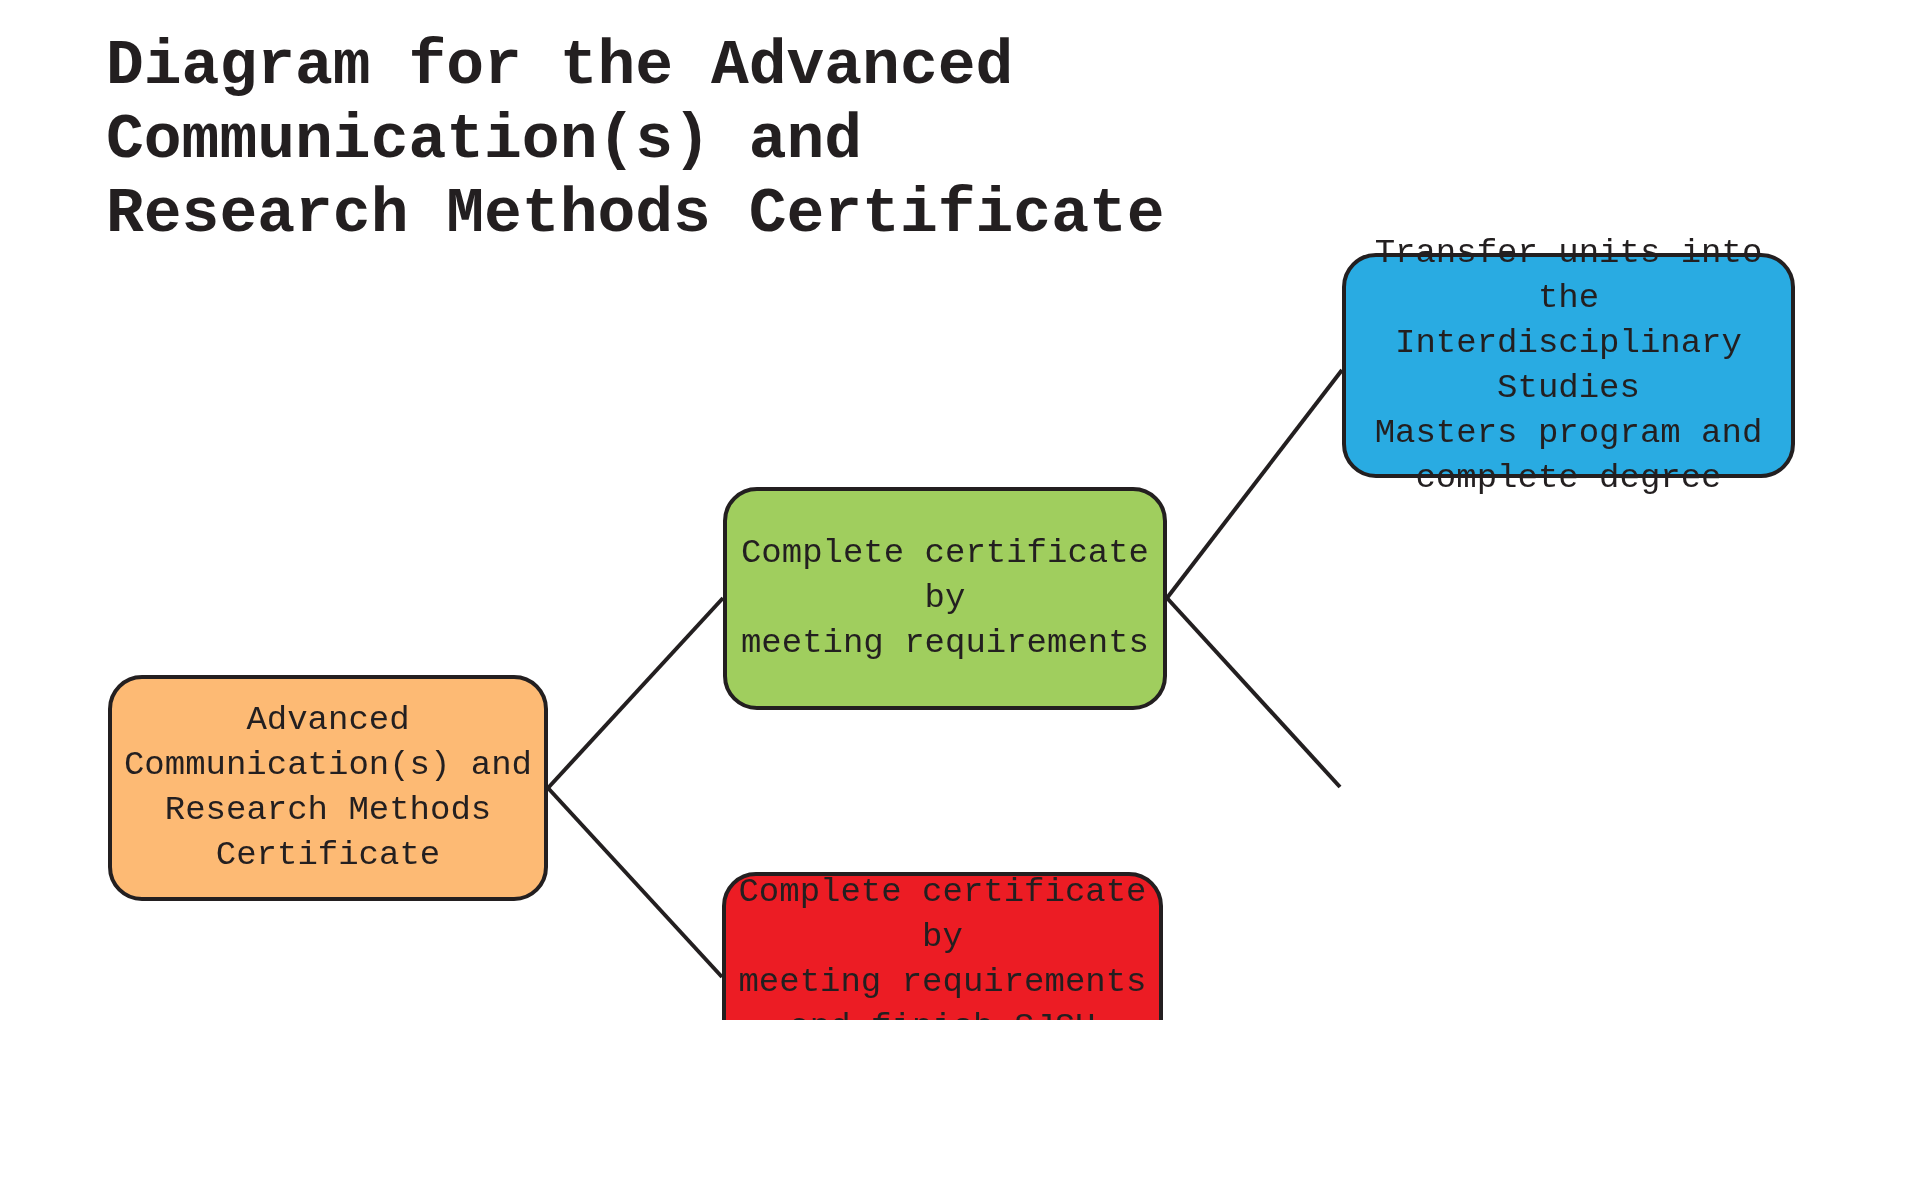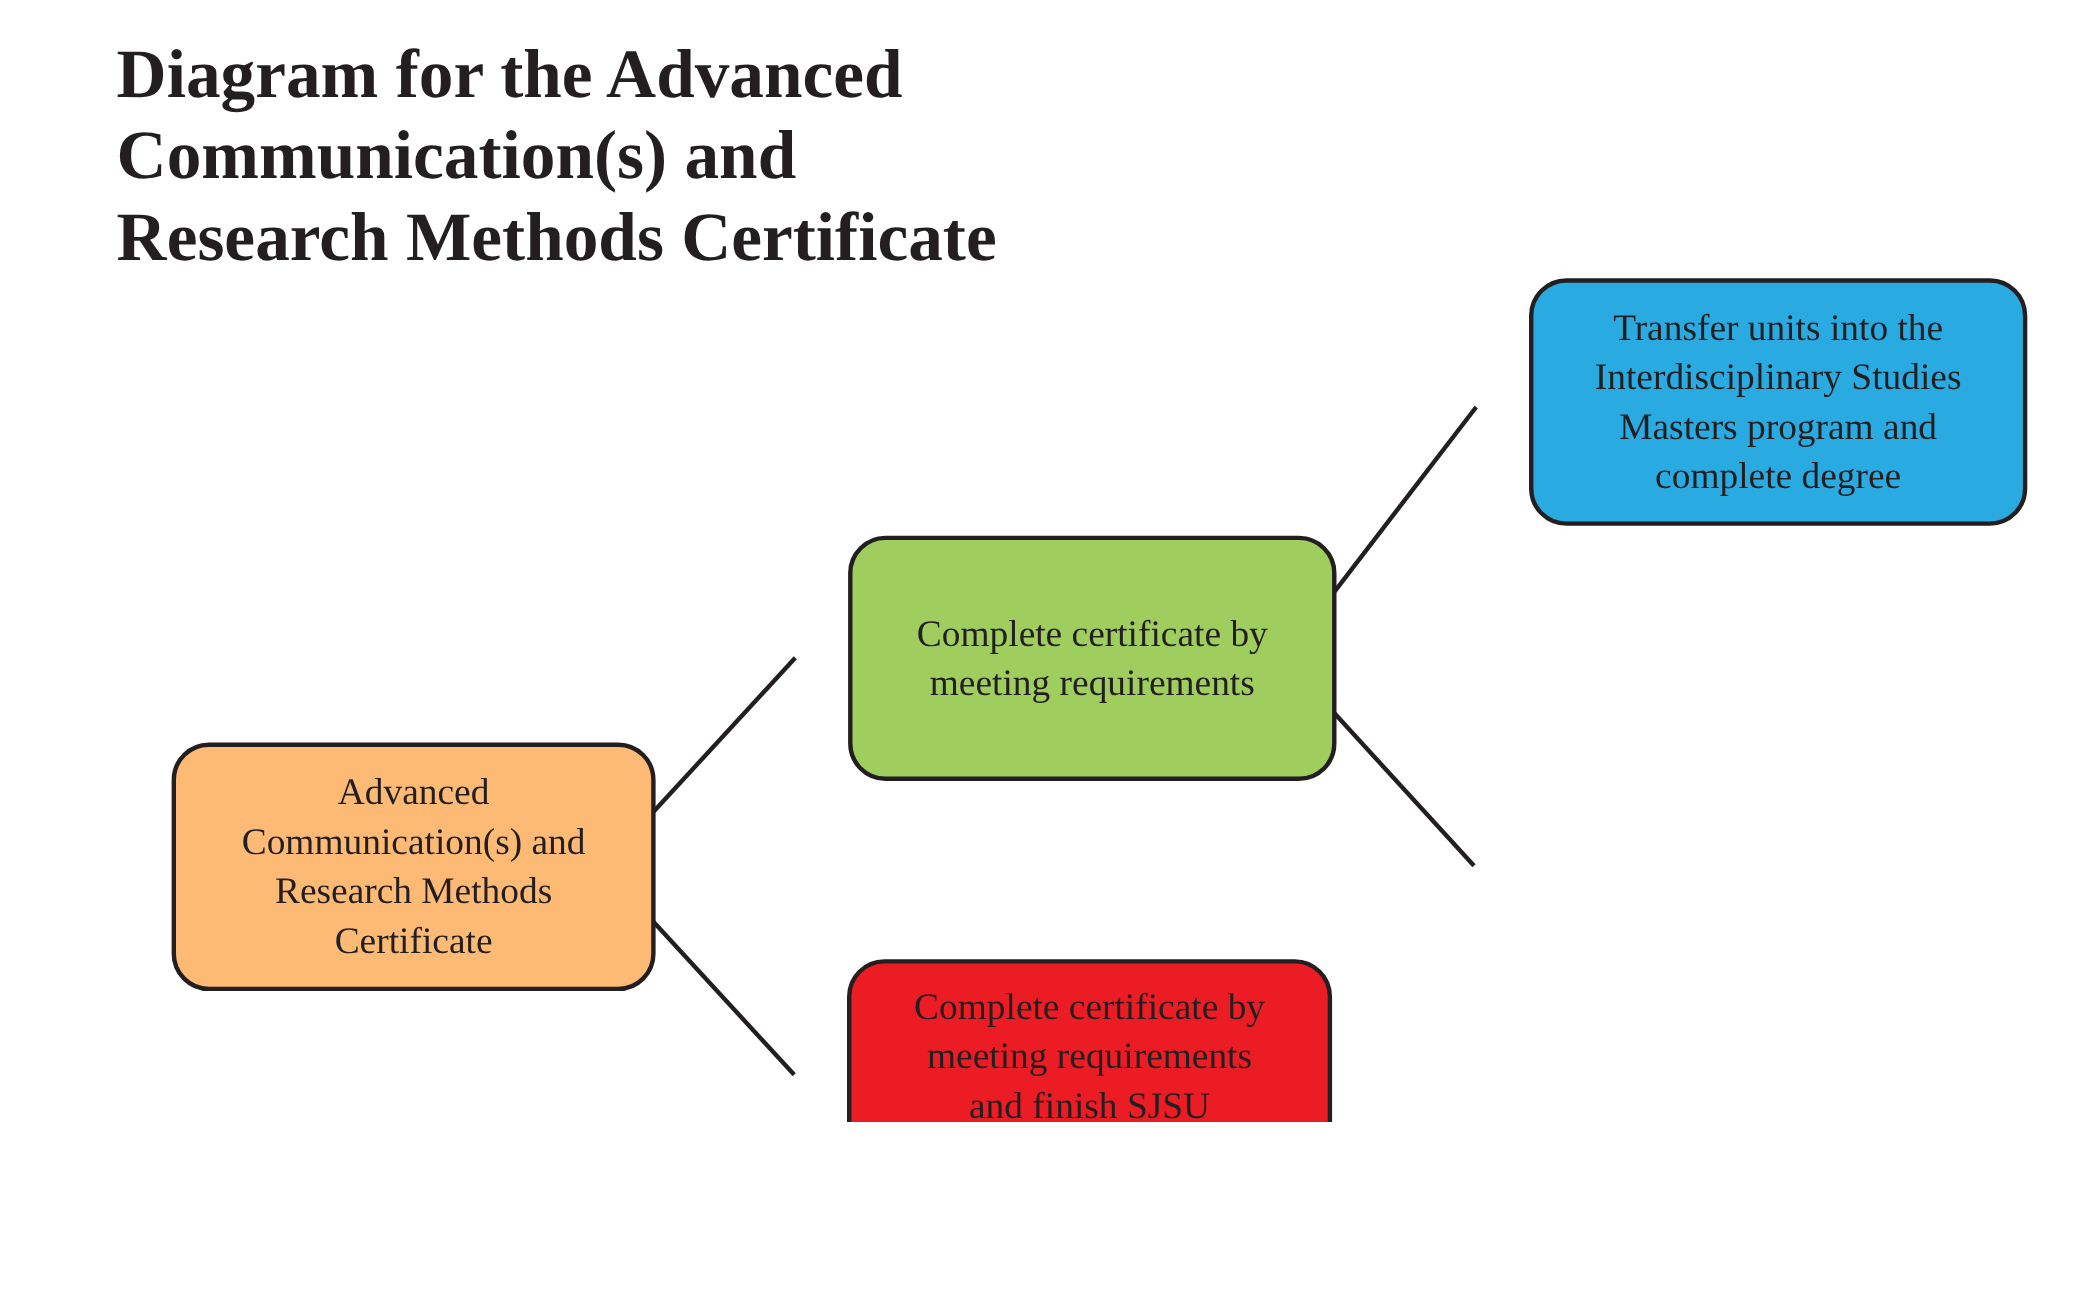--- a/index.html
+++ b/index.html
@@ -5,21 +5,21 @@
   html, body {
     margin: 0;
     padding: 0;
     background: #ffffff;
   }
   .canvas {
     position: relative;
     width: 1906px;
     height: 1020px;
     background: #ffffff;
-    font-family: Liberation Serif, serif;
+    font-family: Liberation Mono, monospace;
     overflow: hidden;
   }
   .title {
     position: absolute;
     left: 106px;
     top: 30px;
     margin: 0;
     font-size: 63px;
     line-height: 74px;
     font-weight: bold;
@@ -34,21 +34,20 @@
     height: 1190px;
   }
   .node {
     position: absolute;
     box-sizing: border-box;
     border: 4px solid #231F20;
     border-radius: 34px;
     display: flex;
     align-items: center;
     justify-content: center;
-    margin-left: 48px;
   }
   .node-label {
     display: block;
     width: 100%;
     text-align: center;
     font-size: 34px;
     line-height: 45px;
     color: #231F20;
     white-space: pre-line;
   }

